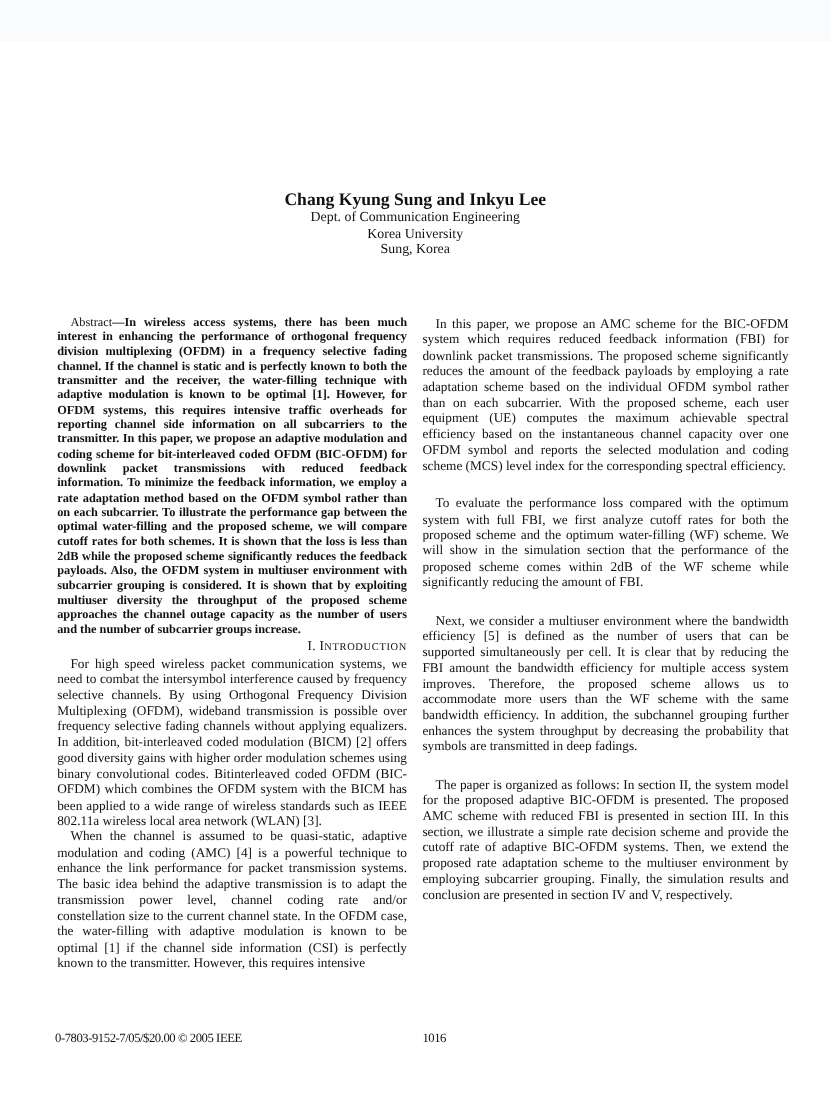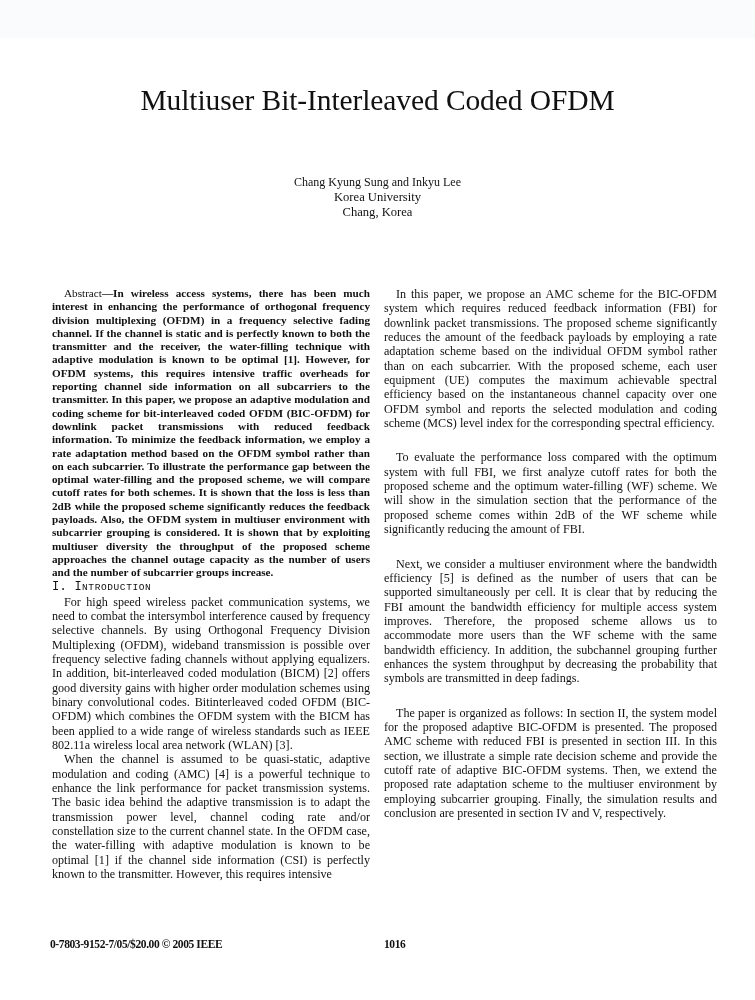--- a/index.html
+++ b/index.html
@@ -11,54 +11,54 @@
   .top-band { position: absolute; left: 0; top: 0; width: 755px; height: 38px; background: #fafbfd; }
   .title {
     position: absolute; left: 0; width: 755px; top: 82px;
     text-align: center; font-size: 29.5px; line-height: 37px; color: #111;
     letter-spacing: -0.1px;
   }
   .authors {
     position: absolute; left: 0; width: 755px; top: 174px;
     text-align: center; font-size: 12.6px; line-height: 14.6px;
   }
-  .authors .name { font-size: 12px; line-height: 16px; }
+  .authors .name { font-size: 16px; line-height: 16px; font-weight: bold; }
   .col { position: absolute; top: 287px; font-size: 12.1px; line-height: 14.35px; text-align: justify; }
   .col.left { left: 52px; width: 318px; }
   .col.right { left: 384px; width: 333px; }
   .col p { margin: 0; text-indent: 12px; hyphens: manual; }
   .col p.noindent { text-indent: 0; }
   .col.right p + p { margin-top: 20px; }
   .abstract { font-weight: bold; font-size: 11.2px; line-height: 13.3px; text-indent: 12px; }
   .abstract .label { font-weight: normal; }
   .section-heading {
-    text-align: left; font-size: 12px; letter-spacing: 0.3px;
-    margin: 8px 0 3px 0; line-height: 14px; text-indent: 0 !important; font-family: Liberation Mono, monospace;
+    text-align: right; font-size: 12px; letter-spacing: 0.3px;
+    margin: 8px 0 3px 0; line-height: 14px; text-indent: 0 !important;
   }
   .section-heading .sc { font-size: 9.5px; letter-spacing: 0.6px; }
   .footer {
     position: absolute; top: 938px; font-family: "Liberation Serif", serif;
-    font-weight: bold; font-size: 11.5px; letter-spacing: -0.4px; color: #111;
+    font-weight: normal; font-size: 11.5px; letter-spacing: -0.4px; color: #111;
   }
   .footer.left { left: 50px; }
   .footer.right { left: 384px; }
 </style>
 </head>
 <body>
 
 <div class="top-band"></div>
 
 <div class="title">
-  <div>Multiuser Bit-Interleaved Coded OFDM</div>
 </div>
 
 <div class="authors">
   <div class="name">Chang Kyung Sung and Inkyu Lee</div>
+  <div>Dept. of Communication Engineering</div>
   <div>Korea University</div>
-  <div>Chang, Korea</div>
+  <div>Sung, Korea</div>
 </div>
 
 <div class="col left">
   <p class="abstract"><span class="label">Abstract</span><span>—</span><span>In wireless access systems, there has been much interest in enhancing the performance of orthogonal frequency division multiplexing (OFDM) in a frequency selective fading channel. If the channel is static and is perfectly known to both the transmitter and the receiver, the water-filling technique with adaptive modulation is known to be optimal [1]. However, for OFDM systems, this requires intensive traffic overheads for reporting channel side information on all subcarriers to the transmitter. In this paper, we propose an adaptive mod­ulation and coding scheme for bit-interleaved coded OFDM (BIC-OFDM) for downlink packet transmissions with reduced feedback information. To minimize the feedback information, we employ a rate adaptation method based on the OFDM symbol rather than on each subcarrier. To illustrate the performance gap between the optimal water-filling and the proposed scheme, we will compare cutoff rates for both schemes. It is shown that the loss is less than 2dB while the proposed scheme significantly reduces the feedback payloads. Also, the OFDM system in multiuser environment with subcarrier grouping is considered. It is shown that by exploiting multiuser diversity the throughput of the proposed scheme approaches the channel outage capacity as the number of users and the number of subcarrier groups increase.</span></p>
 
   <p class="section-heading"><span>I.</span> <span>I</span><span class="sc">NTRODUCTION</span></p>
 
   <p>For high speed wireless packet communication systems, we need to combat the intersymbol interference caused by frequency selective channels. By using Orthogonal Frequency Division Multiplexing (OFDM), wideband transmission is pos­sible over frequency selective fading channels without apply­ing equalizers. In addition, bit-interleaved coded modulation (BICM) [2] offers good diversity gains with higher order modulation schemes using binary convolutional codes. Bit­interleaved coded OFDM (BIC-OFDM) which combines the OFDM system with the BICM has been applied to a wide range of wireless standards such as IEEE 802.11a wireless local area network (WLAN) [3].</p>
   <p>When the channel is assumed to be quasi-static, adaptive modulation and coding (AMC) [4] is a powerful technique to enhance the link performance for packet transmission systems. The basic idea behind the adaptive transmission is to adapt the transmission power level, channel coding rate and/or constellation size to the current channel state. In the OFDM case, the water-filling with adaptive modulation is known to be optimal [1] if the channel side information (CSI) is perfectly known to the transmitter. However, this requires intensive</p>
 </div>

